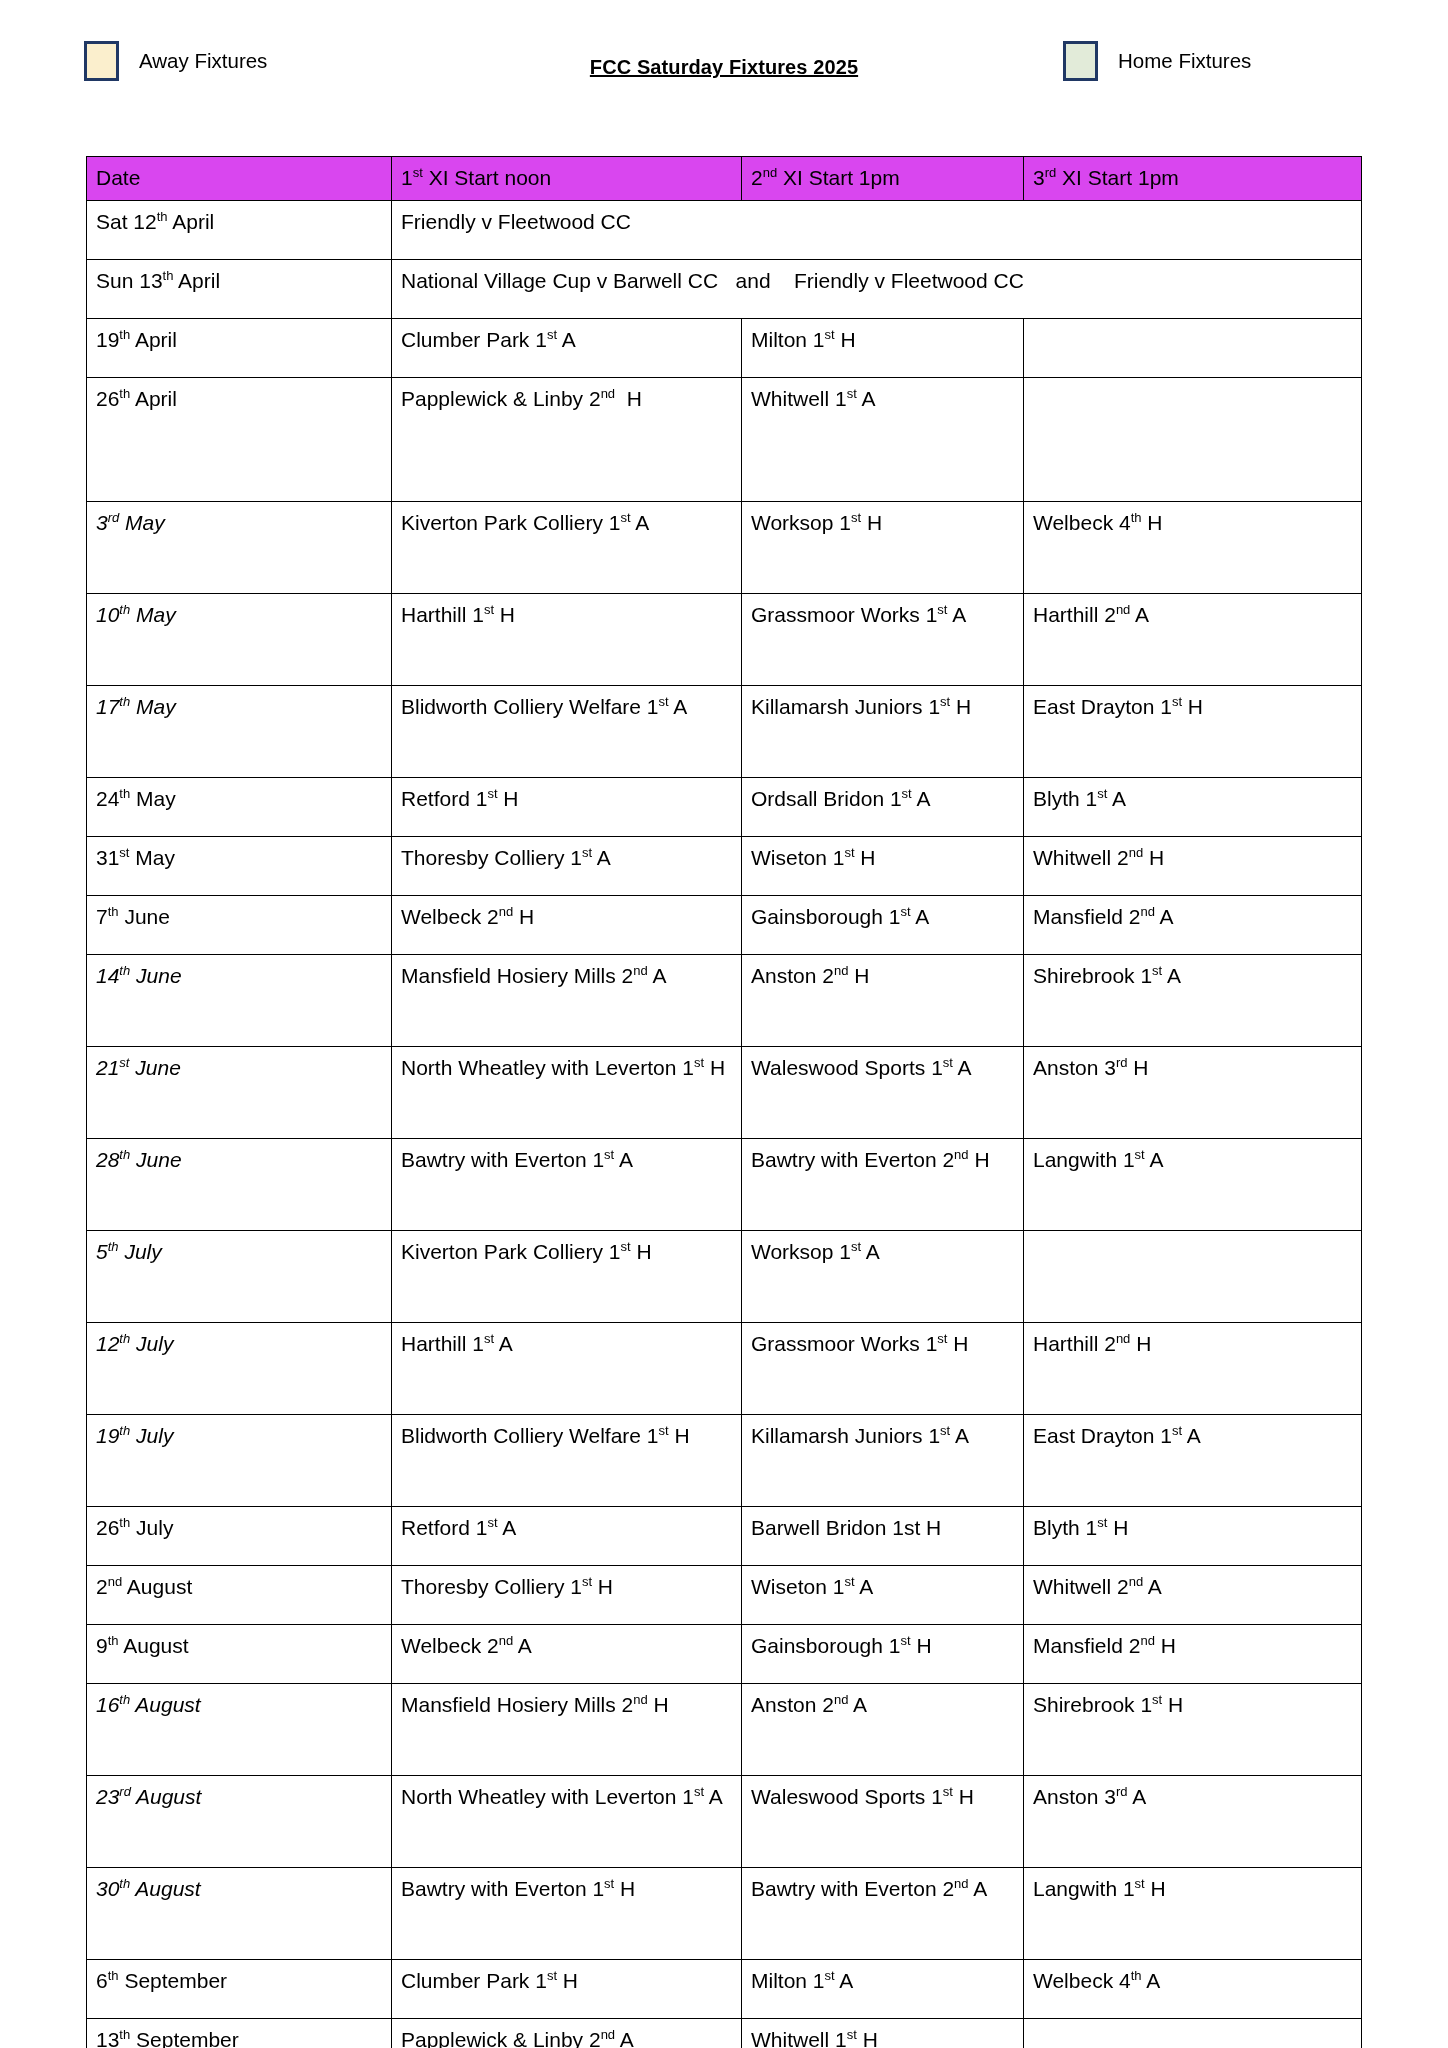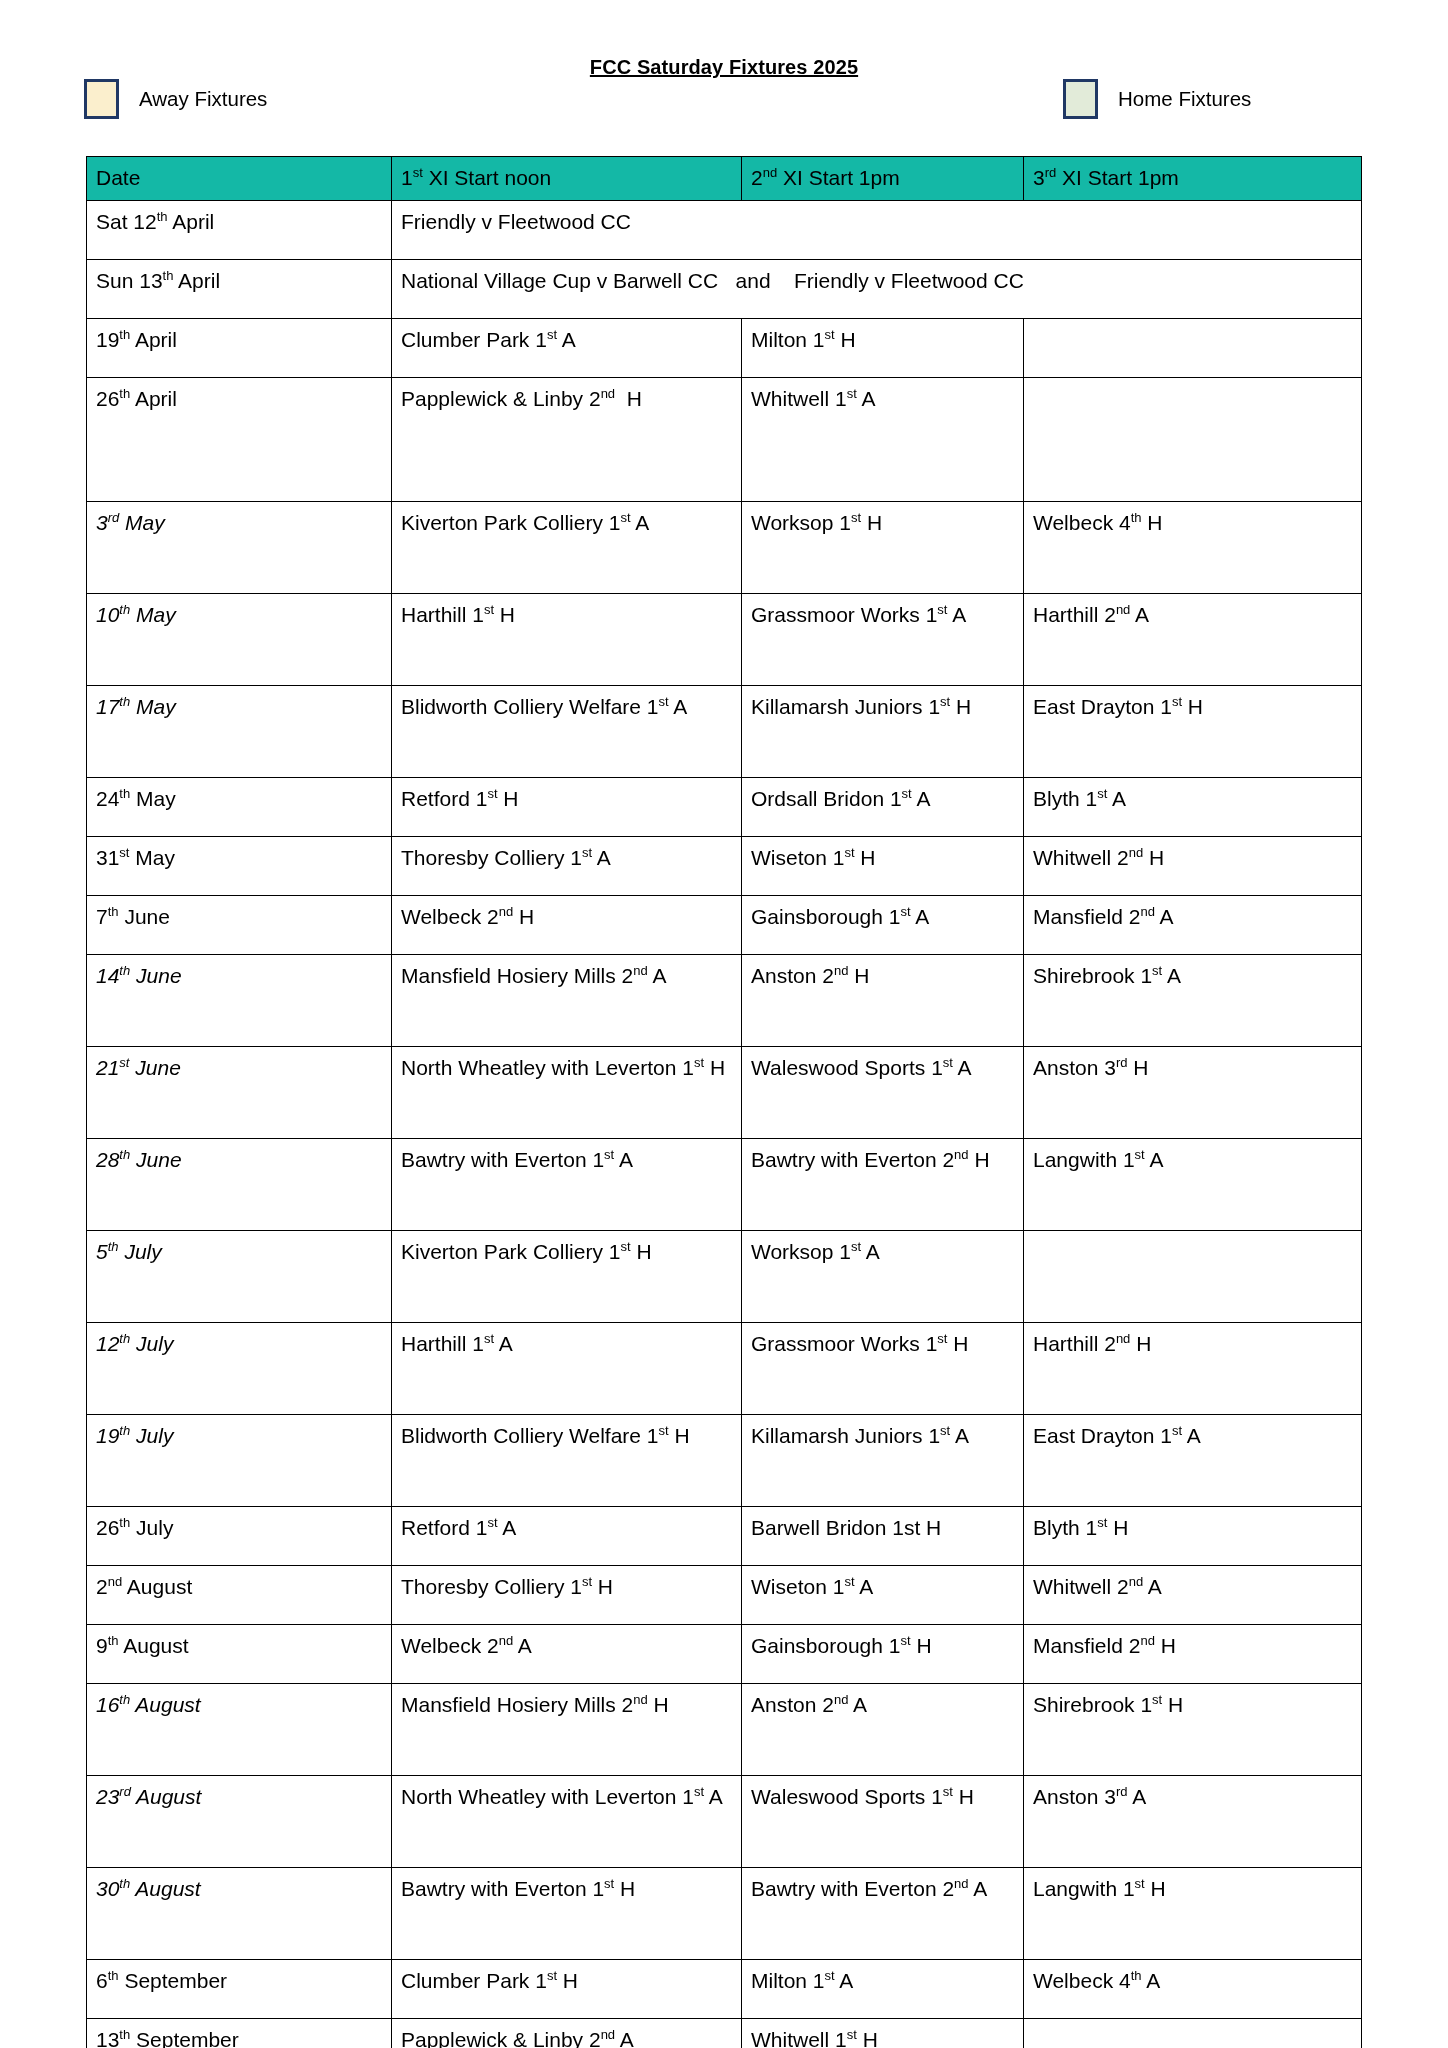--- a/index.html
+++ b/index.html
@@ -23,21 +23,20 @@
     left: 0;
     top: 0;
     width: 1448px;
     height: 125px;
   }
   .legend {
     position: absolute;
     display: flex;
     align-items: center;
     gap: 20px;
-    margin-top: 38px;
   }
   .legend.away { left: 84px; top: 41px; }
   .legend.home { left: 1063px; top: 41px; justify-content: space-between; }
 
   .legend-swatch {
     width: 35px;
     height: 40px;
     border: 3px solid #203864;
     box-sizing: border-box;
   }
@@ -85,21 +84,21 @@
     padding: 6px 9px 7px 9px;
     vertical-align: top;
     font-size: 21px;
     line-height: 1.42;
     font-weight: normal;
     text-align: left;
     background: #ffffff;
     word-wrap: break-word;
   }
   table.fixtures tr.head td {
-    background: #14b8a6;
+    background: #d946ef;
   }
   td.away { background: #FCE8C6; }
   td.home { background: #E2EBD9; }
   td.plain { background: #ffffff; }
 
   sup {
     font-size: 0.62em;
     line-height: 0;
     vertical-align: super;
   }

